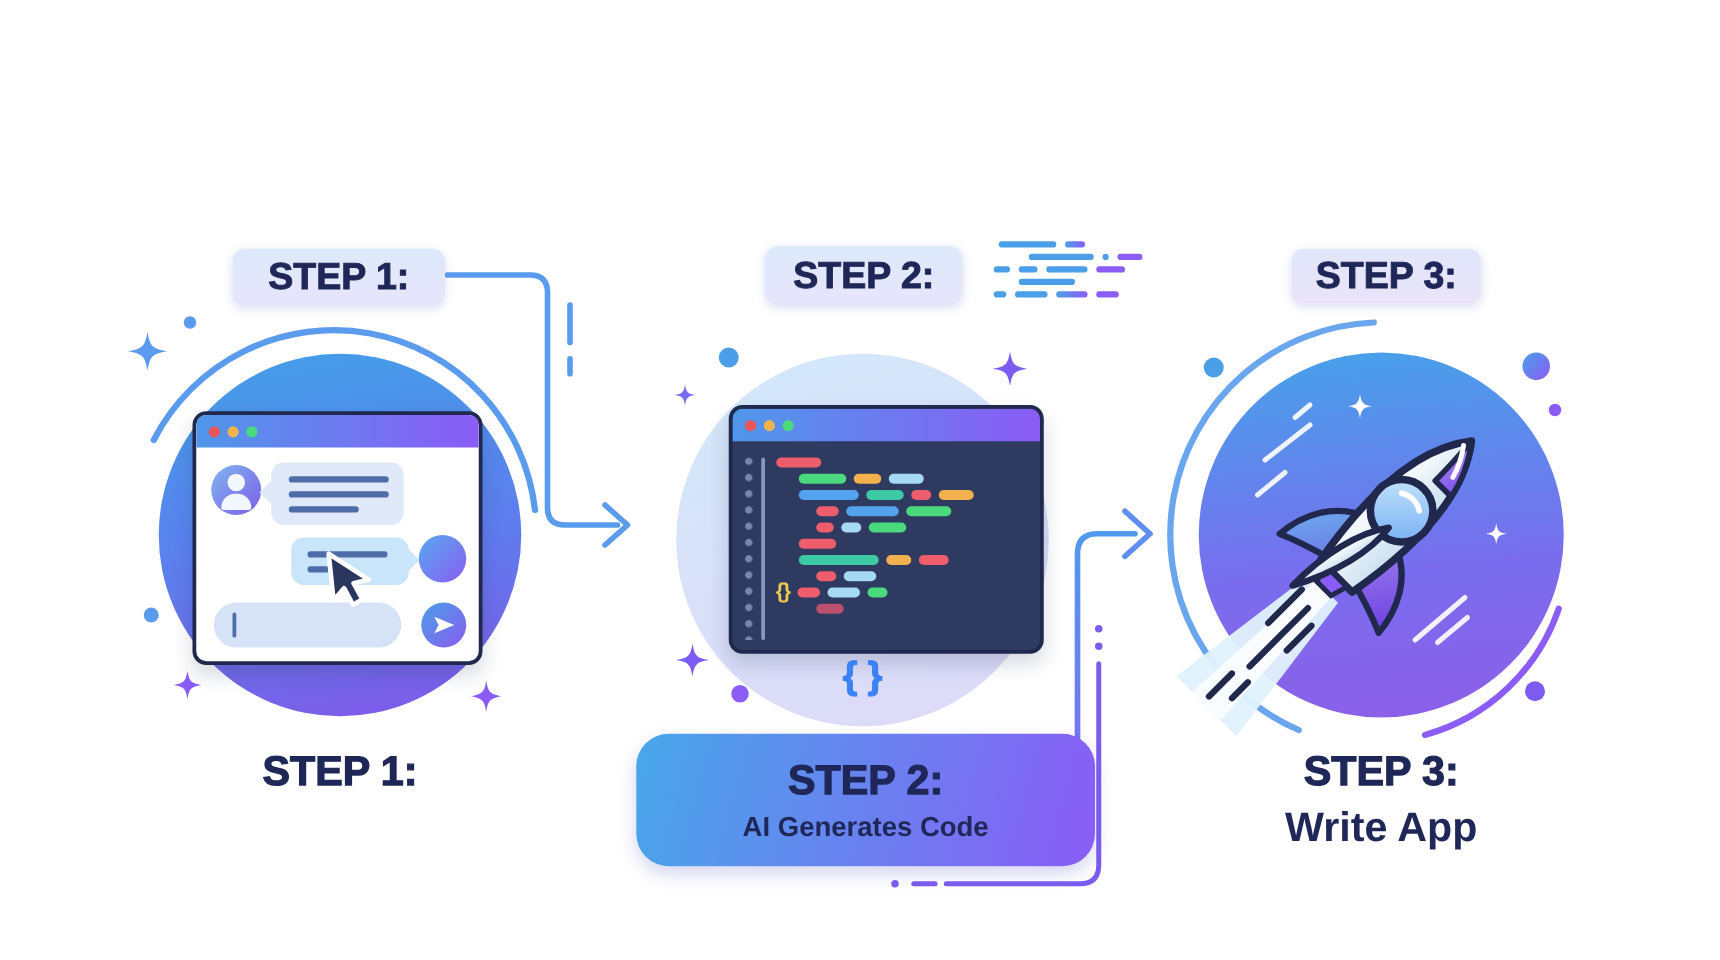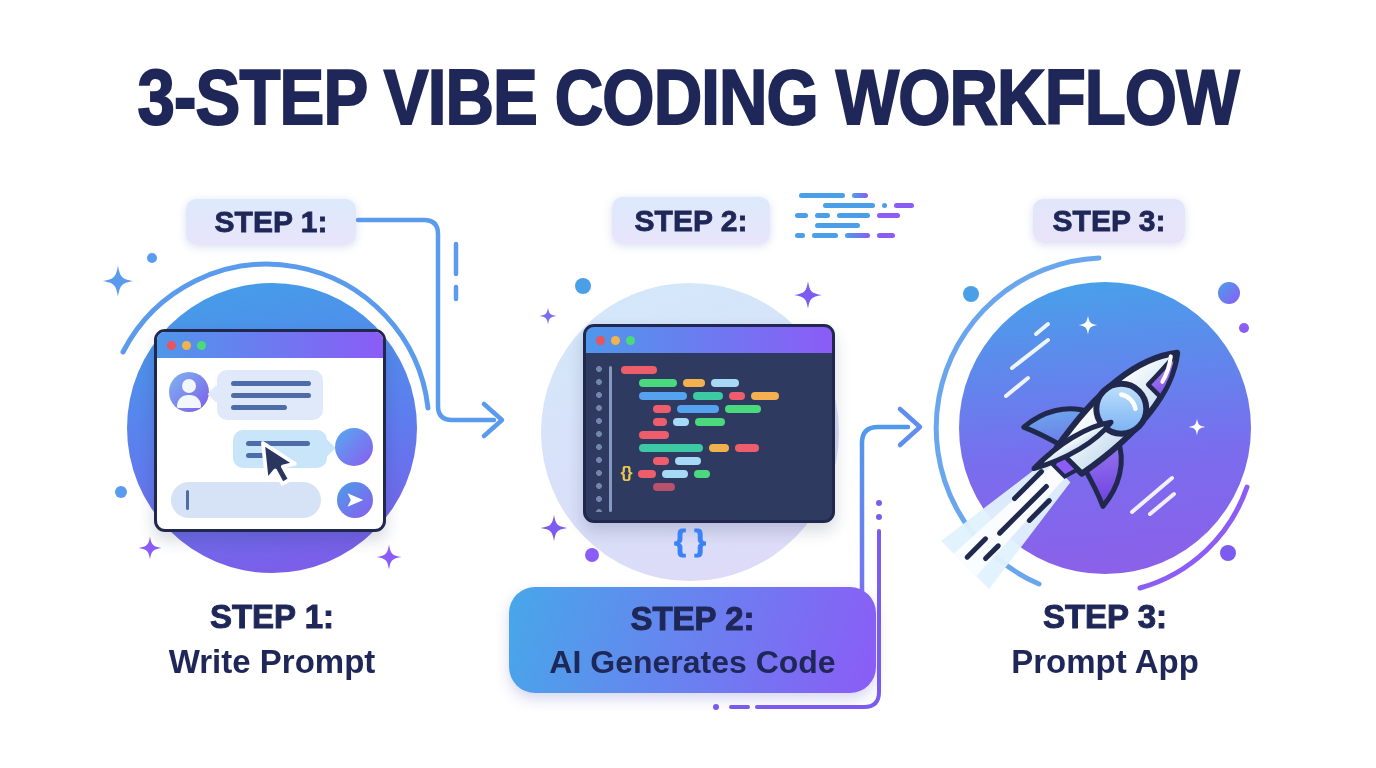--- a/index.html
+++ b/index.html
@@ -86,32 +86,29 @@
   .caption{position:absolute;text-align:center;color:#1e2757;z-index:4;}
   .caption .l1{font-size:33px;font-weight:700;-webkit-text-stroke:1px #1e2757;margin-bottom:7px;}
   .caption .l2{font-size:33px;font-weight:700;}
   #caption1{left:112px;top:598px;width:320px;}
   #caption3{left:945px;top:598px;width:320px;}
   #caption2-card{position:absolute;left:509px;top:587px;width:367px;height:106px;border-radius:26px;z-index:4;
                  background:linear-gradient(105deg,#47a7e9,#8b5cf6);
                  display:flex;flex-direction:column;align-items:center;justify-content:center;
                  box-shadow:0 6px 14px rgba(90,90,200,0.25);}
   #caption2-card .l1{font-size:33px;font-weight:700;color:#1e2757;-webkit-text-stroke:1px #1e2757;margin-bottom:6px;}
-  #caption2-card .l2{font-size:32px;font-weight:700;color:#1e2757;}
+  #caption2-card .l2{font-size:22px;font-weight:700;color:#1e2757;}
   
   #rocket-svg{position:absolute;left:930px;top:268px;z-index:4;pointer-events:none;}
 </style>
 </head>
 <body>
 
 <div id="canvas">
 
-  <div class="page-title">
-    <span>3-STEP VIBE CODING WORKFLOW</span>
-  </div>
 
   <div class="step-badge" id="badge1">
     <span>STEP 1:</span>
   </div>
   <div class="step-badge" id="badge2">
     <span>STEP 2:</span>
   </div>
   <div class="step-badge" id="badge3">
     <span>STEP 3:</span>
   </div>
@@ -348,24 +345,23 @@
       <path d="M -12 58 L 12 58 L 8 72 L -8 72 Z" fill="#8b5cf6" stroke="#20294d" stroke-width="4"></path>
 
       <g transform="translate(-4,26) rotate(14)">
         <path d="M 0 -26 C 9 -4 9 30 0 64 C -9 30 -9 -4 0 -26 Z" fill="url(#bodyG)" stroke="#20294d" stroke-width="5" stroke-linejoin="round"></path>
       </g>
     </g>
   </svg>
 
   <div class="caption" id="caption1">
     <div class="l1">STEP 1:</div>
-    <div class="l2">Write Prompt</div>
   </div>
   <div id="caption2-card">
     <div class="l1">STEP 2:</div>
     <div class="l2">AI Generates Code</div>
   </div>
   <div class="caption" id="caption3">
     <div class="l1">STEP 3:</div>
-    <div class="l2">Prompt App</div>
+    <div class="l2">Write App</div>
   </div>
 
 </div>
 
 </body></html>

